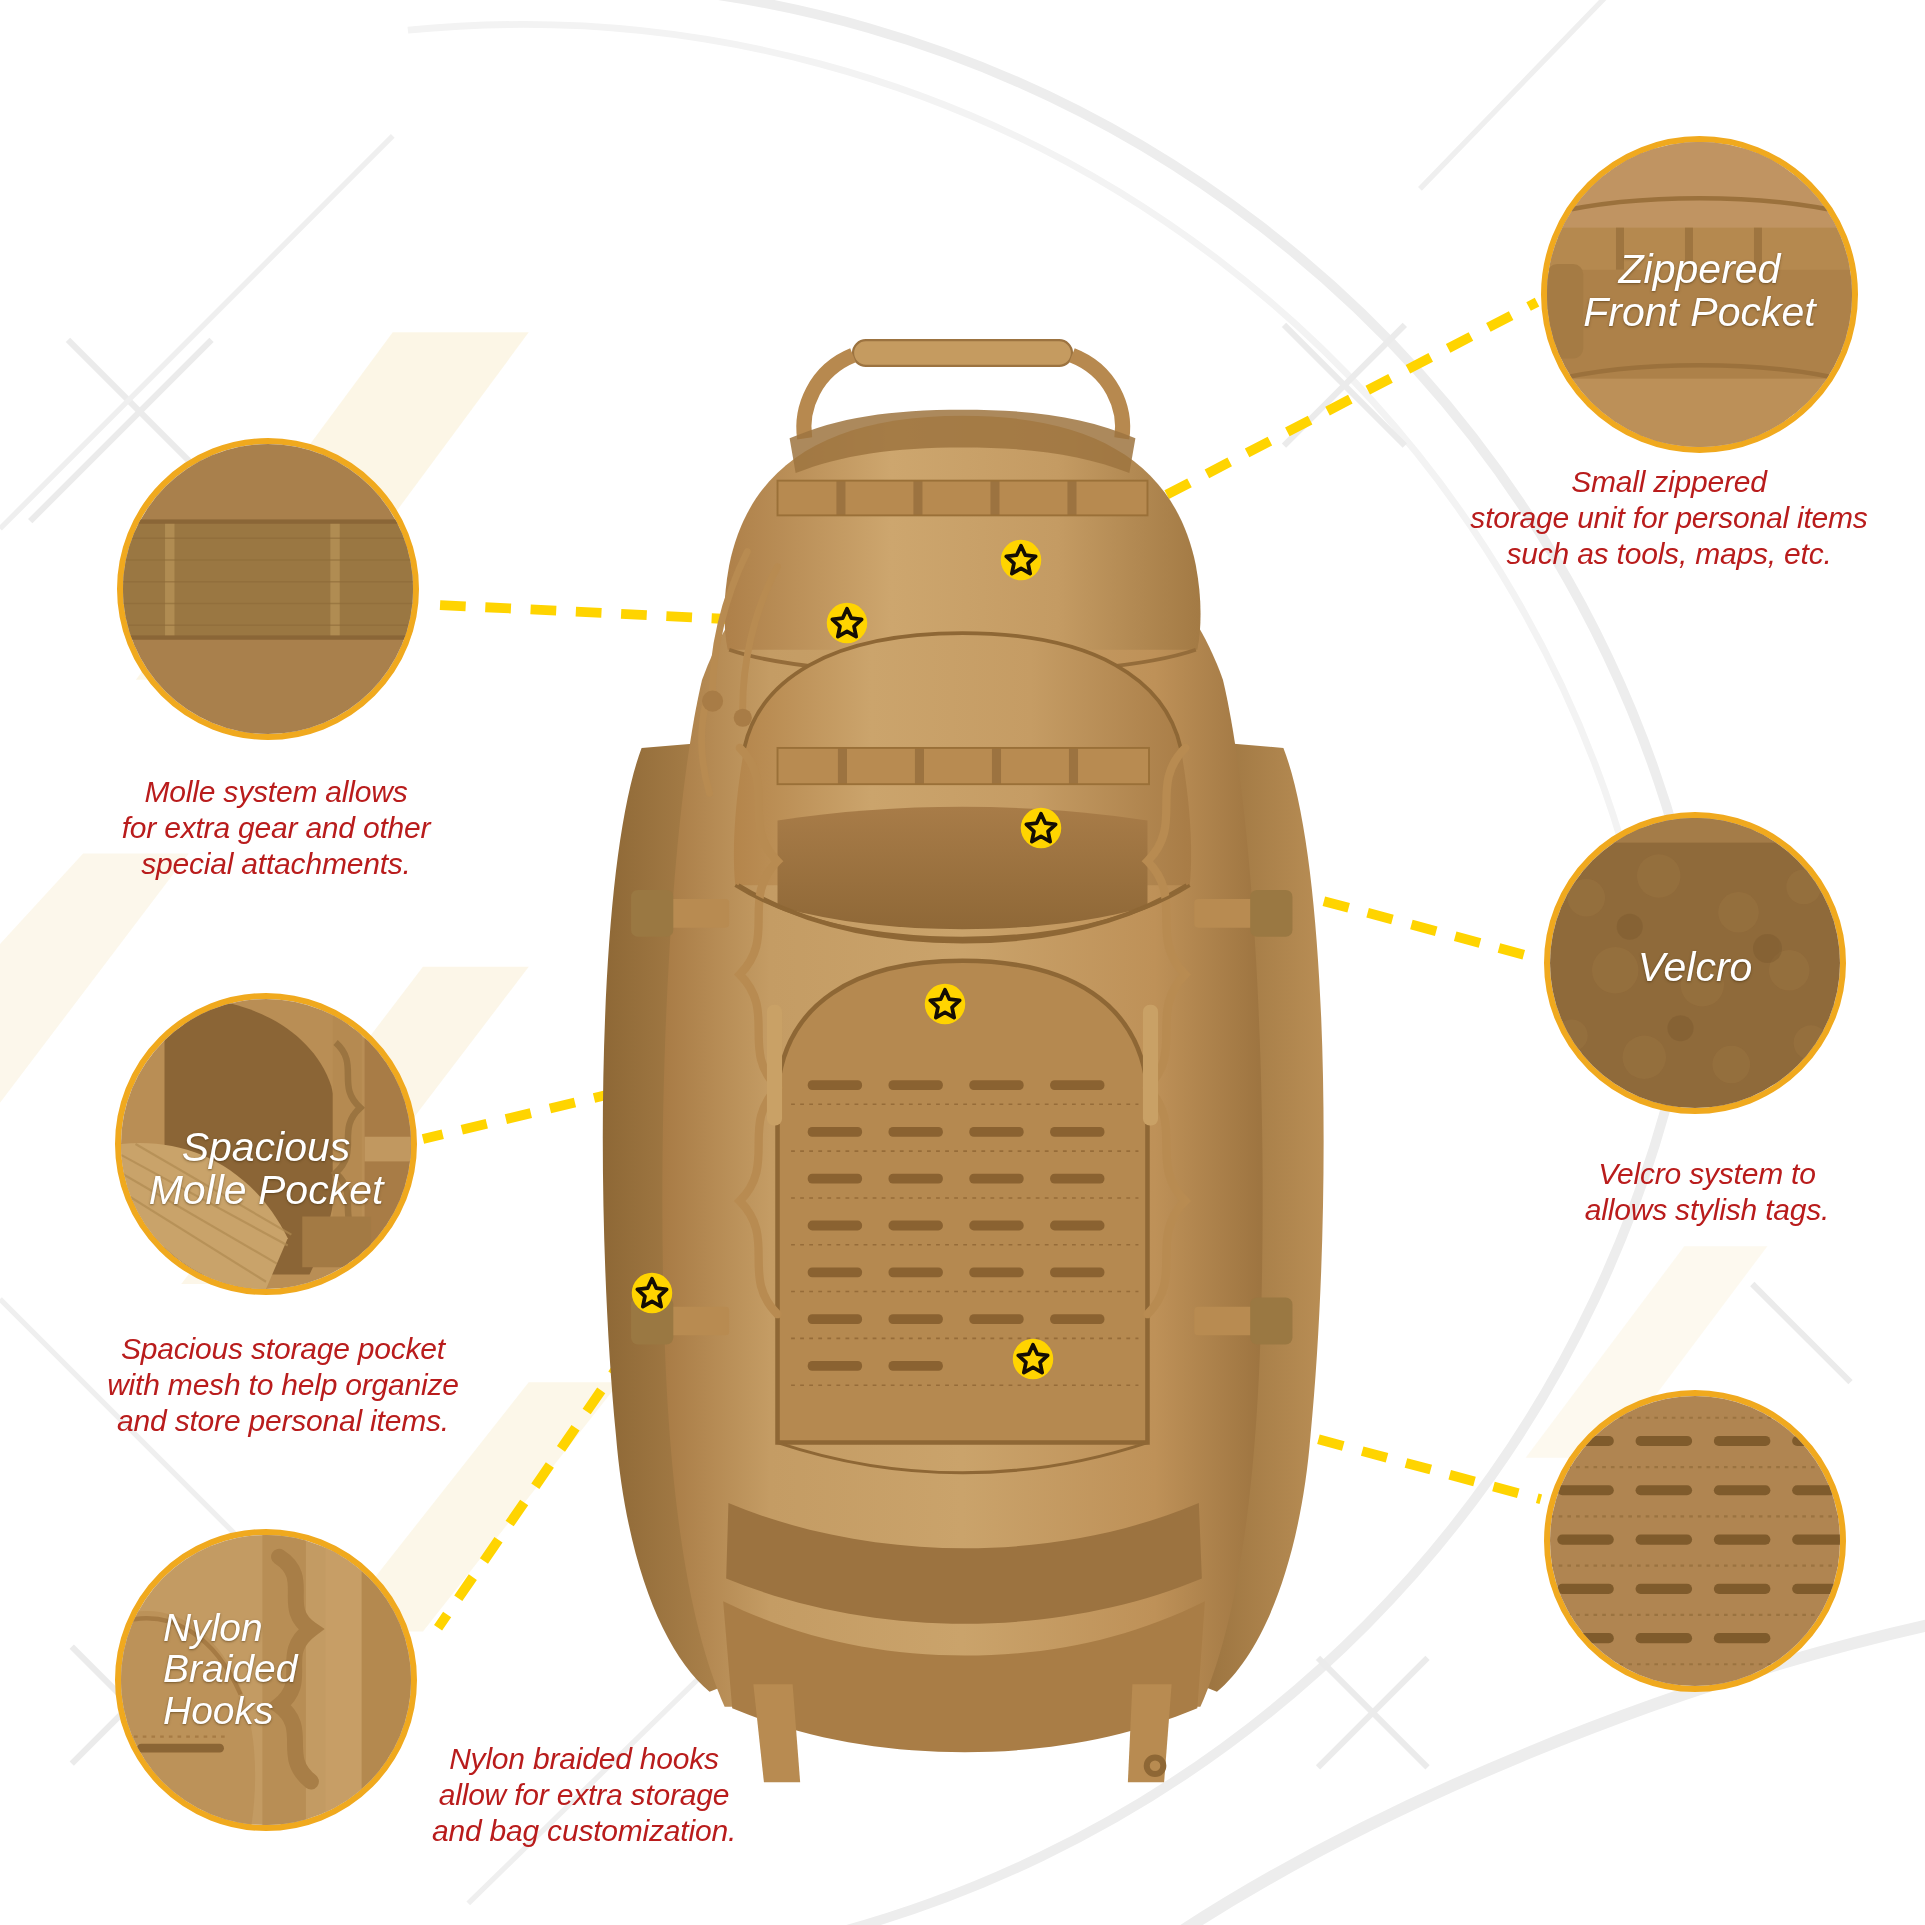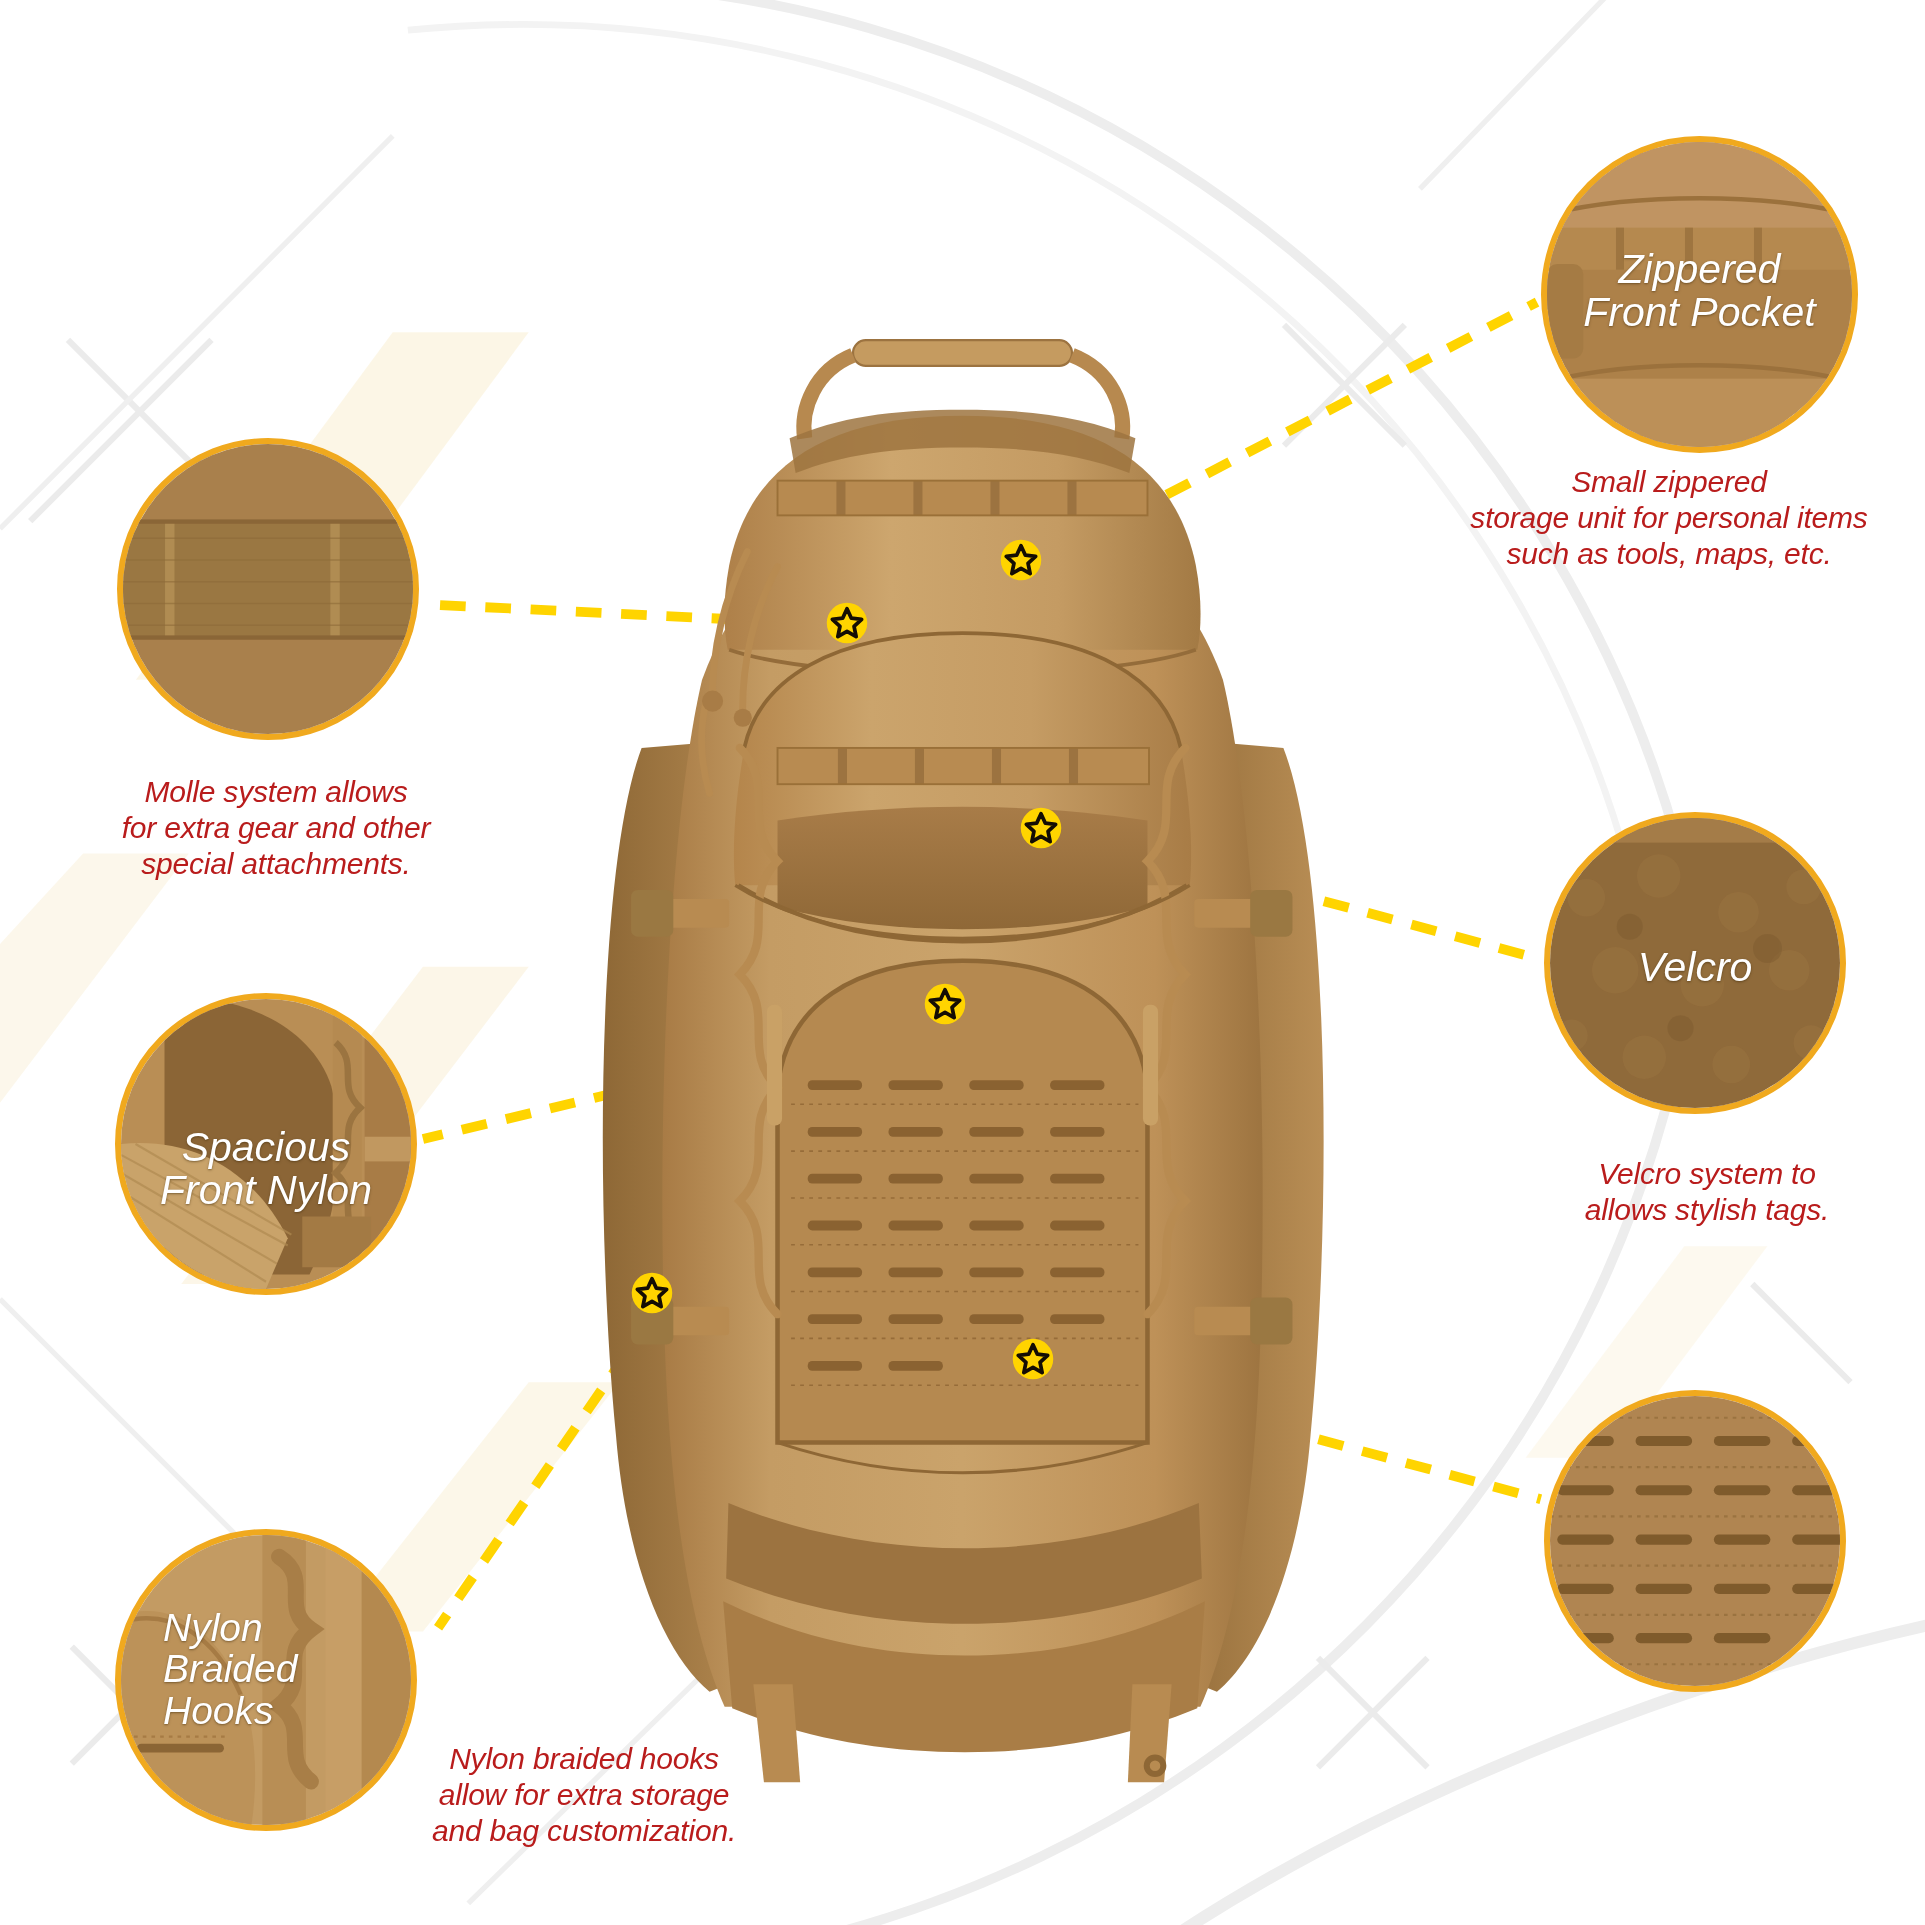--- a/index.html
+++ b/index.html
@@ -381,22 +381,25 @@
       </g>
       <rect x="292" y="20" width="40" height="340" fill="#B58A51"></rect>
       <g stroke="#9B7440" stroke-width="9" fill="none">
         <path d="M296 60 C 330 90 296 120 330 150 C 296 180 330 210 296 240 C 330 270 296 300 330 330"></path>
       </g>
       <rect x="336" y="0" width="64" height="400" fill="#A87C46"></rect>
       <rect x="336" y="190" width="64" height="34" fill="#C19860"></rect>
       <rect x="250" y="300" width="95" height="70" fill="#A37A44"></rect>
     </svg>
     <div class="lbl" style="top:127px;font-size:41px;">Spacious
-Front Nylon</div>
-  </div>
+Molle Pocket</div>
+  </div>
+  <div class="caption" style="left:64px;top:1331px;width:438px;">Spacious storage pocket
+with mesh to help organize
+and store personal items.</div>
 
   <div class="callout" style="left:1544px;top:1390px;width:302px;height:302px;">
     <svg class="tex" viewBox="0 0 400 400" preserveAspectRatio="none">
       <rect width="400" height="400" fill="#B08551"></rect>
       <g fill="#7F5B2C">
         <g>
           <rect x="10" y="55" width="78" height="14" rx="7"></rect>
           <rect x="118" y="55" width="78" height="14" rx="7"></rect>
           <rect x="226" y="55" width="78" height="14" rx="7"></rect>
           <rect x="334" y="55" width="78" height="14" rx="7"></rect>

